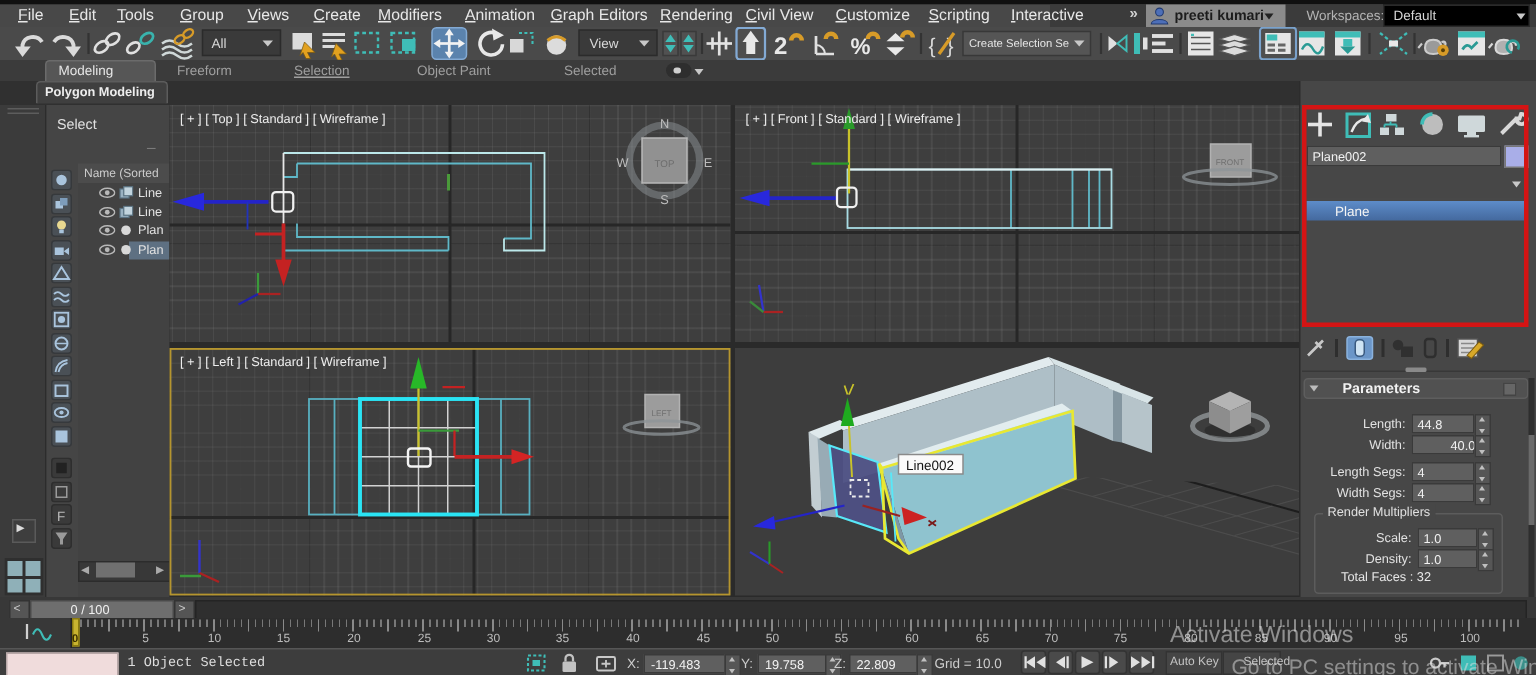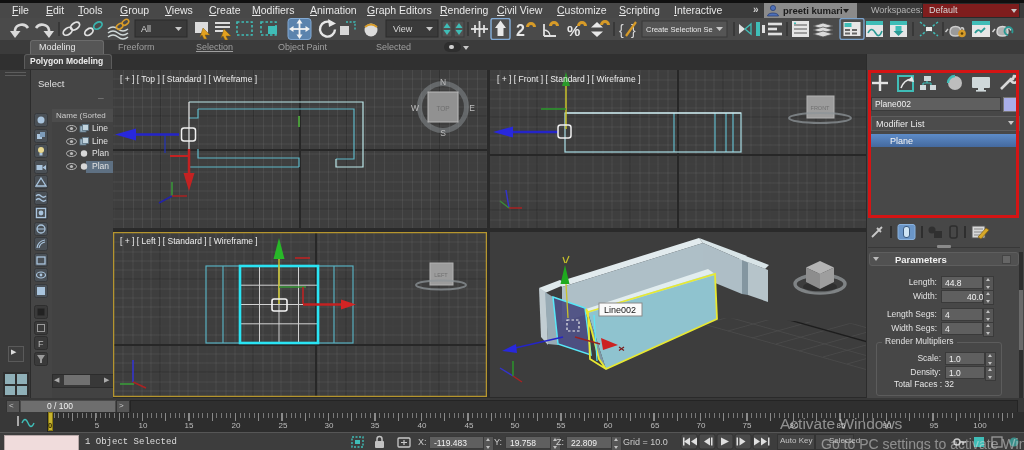--- a/index.html
+++ b/index.html
@@ -43,21 +43,21 @@
 <div class="txt" style="left:674px;top:4px;font-size:10.5px;color:#e8e8e8;"><span style="text-decoration:underline">I</span>nteractive</div>
 <div class="txt" style="left:753px;top:4px;font-size:10px;color:#d0d0d0;font-weight:bold;">»</div>
 <div class="abs" style="left:764px;top:3px;width:93px;height:15px;background:#8b8b8b;"></div>
 <svg class="abs" style="left:766px;top:4px" width="14" height="13" viewBox="0 0 14 13">
 <circle cx="7" cy="4" r="2.6" fill="#4d6fb8" stroke="#223a70" stroke-width="0.7"></circle>
 <path d="M1.5,12 C1.5,8 12.5,8 12.5,12 Z" fill="#4d6fb8" stroke="#223a70" stroke-width="0.7"></path>
     </svg>
 <div class="txt" style="left:783px;top:5px;font-size:9.5px;color:#1c1c1c;font-weight:bold;">preeti kumari</div>
 <div class="carat" style="left:843px;top:9px;border-top-color:#222;"></div>
 <div class="txt" style="left:871px;top:5px;font-size:9px;color:#b4b4b4;">Workspaces:</div>
-<div class="combo" style="left:922px;top:3px;width:96px;height:13px;background:#7f1d1d;">
+<div class="combo" style="left:922px;top:3px;width:96px;height:13px;background:#000000;">
       <span style="position:absolute;left:6px;top:1px;font-size:9px;">Default</span>
     </div>
 <div class="carat" style="left:1011px;top:9px;"></div>
 <div class="abs" style="left:0;top:18px;width:1024px;height:22px;background:#4a4a4a;border-bottom:1px solid #333;"></div>
 <svg class="abs" style="left:0;top:18px" width="1024" height="22" viewBox="0 0 1024 22">
       <path d="M15,17 v-5 a7,6.5 0 0 1 13,-2" fill="none" stroke="#dadada" stroke-width="2.6"></path>
       <polygon points="10,13 20.5,13 15,20" fill="#dadada"></polygon>
       <path d="M49,17 v-5 a7,6.5 0 0 0 -13,-2" fill="none" stroke="#dadada" stroke-width="2.6"></path>
       <polygon points="43.5,13 54,13 49,20" fill="#dadada"></polygon>
       <line x1="59" y1="4" x2="59" y2="18" stroke="#333" stroke-width="1.5"></line>
@@ -526,23 +526,20 @@
       <path d="M80,11 a7,7 0 0 1 7,-7" fill="none" stroke="#3fbdb7" stroke-width="2.4"></path>
       <rect x="104" y="5" width="18" height="11" rx="1" fill="#cfd8da"></rect>
       <rect x="110" y="16" width="6" height="2" fill="#cfd8da"></rect>
       <rect x="108" y="18" width="10" height="1.6" fill="#cfd8da"></rect>
       <path d="M133,17 L143,7 M143,7 a3.4,3.4 0 1 0 3,-3 l-1,3 z" stroke="#d8d8d8" stroke-width="2.6" fill="none"></path>
     </svg>
 <div class="fld" style="left:871px;top:97px;width:128px;height:12px;">
       <span style="position:absolute;left:3px;top:1px;">Plane002</span>
     </div>
 <div class="abs" style="left:1003px;top:97px;width:14px;height:13px;background:#a9aee8;border:1px solid #777;"></div>
-<div class="combo" style="left:871px;top:116px;width:147px;height:13px;background:#4c4c4c;border-color:#5e5e5e;">
-      <span style="position:absolute;left:4px;top:1.5px;font-size:9px;color:#ececec;">Modifier List</span>
-    </div>
 <div class="carat" style="left:1008px;top:121px;"></div>
 <div class="abs" style="left:871px;top:132px;width:147px;height:84px;background:#484848;"></div>
 <div class="abs" style="left:871px;top:134px;width:147px;height:13px;background:linear-gradient(#5d8cc9,#44699e);"></div>
 <div class="txt" style="left:890px;top:136px;font-size:9px;color:#f4f4f4;">Plane</div>
 <div class="abs" style="left:868px;top:70px;width:151px;height:148px;border:3px solid #d41414;box-sizing:border-box;"></div>
 <svg class="abs" style="left:868px;top:224px" width="152" height="16" viewBox="0 0 152 16">
       <path d="M4,13 L11,6 M11,6 l3,-3 M9,4 l4,4" stroke="#c8c8c8" stroke-width="1.8" fill="none"></path>
       <line x1="23" y1="2" x2="23" y2="14" stroke="#2e2e2e" stroke-width="2"></line>
       <rect x="30" y="0.5" width="17" height="15" rx="2" fill="#6b96c8" stroke="#8ab2dd"></rect>
       <rect x="35.5" y="2.5" width="6" height="11" rx="2.5" fill="#cfe4f4" stroke="#3a5a80"></rect>

